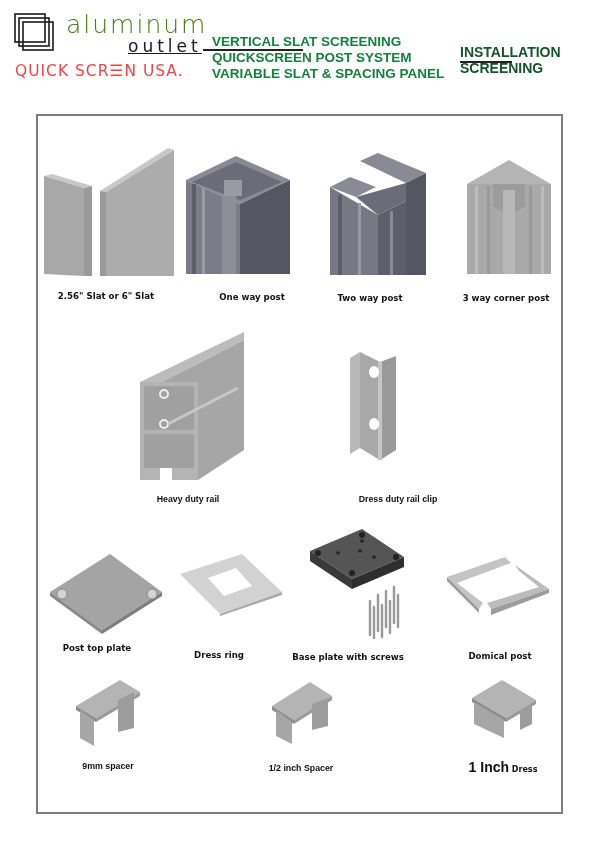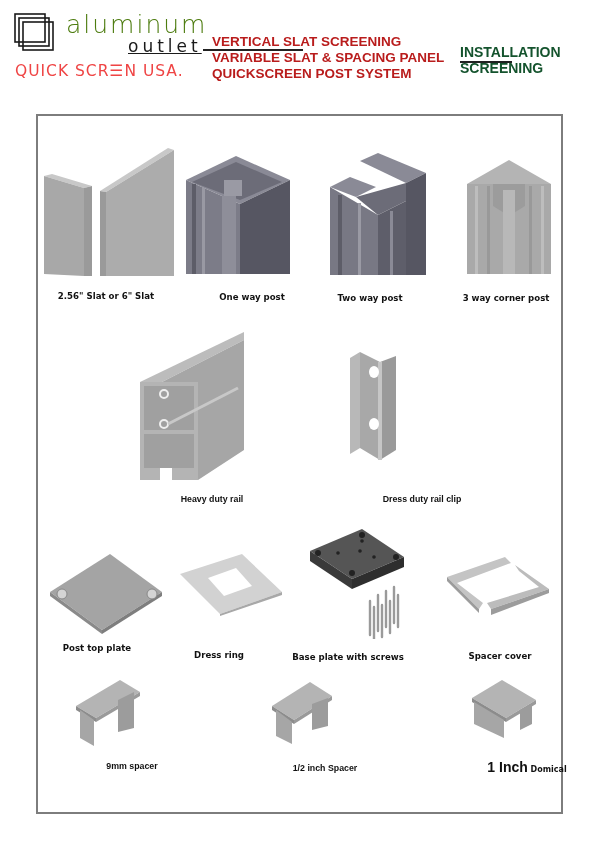--- a/index.html
+++ b/index.html
@@ -3,49 +3,49 @@
 <meta charset="utf-8">
 <style>
   html, body { margin: 0; padding: 0; background: #ffffff; }
   body { width: 600px; height: 852px; position: relative; overflow: hidden; font-family: "Liberation Sans", sans-serif; color: #111; }
   .abs { position: absolute; }
   
   .logo-mark { left: 14px; top: 13px; width: 44px; height: 40px; }
   .logo-word1 { left: 66px; top: 10px; font-family: "DejaVu Sans", sans-serif; font-size: 25px; letter-spacing: 2px; font-weight: 300; color: #4d7c0f; }
   .logo-word2 { left: 128px; top: 36px; font-family: "DejaVu Sans", sans-serif; font-size: 17px; letter-spacing: 4px; color: #1a1a1a; text-decoration: underline; }
   .logo-tag { left: 15px; top: 62px; font-family: "DejaVu Sans", sans-serif; font-size: 15.5px; letter-spacing: 1px; color: #ef4444; white-space: nowrap; }
-  .hdr-lines { left: 212px; top: 34px; font-weight: bold; font-size: 13.5px; line-height: 16px; color: #b91c1c; }
+  .hdr-lines { left: 212px; top: 34px; font-weight: bold; font-size: 13.5px; line-height: 16px; color: #15803d; }
   .hdr-lines div { white-space: nowrap; }
   .hdr-ul { left: 203px; top: 49px; width: 100px; height: 2px; background: #222; }
   .hdr-right { left: 460px; top: 44px; font-weight: bold; font-size: 14px; line-height: 16px; color: #14532d; }
   .hdr-ul2 { left: 460px; top: 61px; width: 52px; height: 2px; background: #222; }
   
   .frame { left: 36px; top: 114px; width: 527px; height: 700px; border: 2px solid #7d7d7d; box-sizing: border-box; }
   .cap { position: absolute; font-family: "DejaVu Sans", sans-serif; font-weight: bold; font-size: 8.6px; color: #111; white-space: nowrap; transform: translateX(-50%); }
-  .cap.arial { font-family: "Liberation Sans", sans-serif; font-size: 8.8px; margin-left: 24px; }
+  .cap.arial { font-family: "Liberation Sans", sans-serif; font-size: 8.8px; }
   .fig { position: absolute; }
 </style>
 </head>
 <body>
 
 <div class="abs logo-mark">
   <svg width="44" height="40" viewBox="0 0 44 40">
     <rect x="1" y="1" width="30" height="28" fill="none" stroke="#1a1a1a" stroke-width="1.6"></rect>
     <rect x="5" y="5" width="30" height="28" fill="none" stroke="#1a1a1a" stroke-width="1.6"></rect>
     <rect x="9" y="9" width="30" height="28" fill="none" stroke="#1a1a1a" stroke-width="1.6"></rect>
   </svg>
 </div>
 <div class="abs logo-word1">aluminum</div>
 <div class="abs logo-word2">outlet</div>
 <div class="abs logo-tag"><span>QUICK SCR</span><span>☰</span><span>N USA.</span></div>
 
 <div class="abs hdr-lines">
   <div>VERTICAL SLAT SCREENING</div>
+  <div>QUICKSCREEN POST SYSTEM</div>
   <div>VARIABLE SLAT &amp; SPACING PANEL</div>
-  <div>QUICKSCREEN POST SYSTEM</div>
 </div>
 <div class="abs hdr-ul"></div>
 <div class="abs hdr-right">
   <div>INSTALLATION</div>
   <div>SCREENING</div>
 </div>
 <div class="abs hdr-ul2"></div>
 
 <div class="abs frame"></div>
 
@@ -159,21 +159,21 @@
   </g>
 </svg>
 <div class="cap" style="left:348px;top:652px">Base plate with screws</div>
 
 <svg class="fig" style="left:445px;top:553px" width="106" height="66" viewBox="0 0 106 66">
   <polygon points="2,24 60,4 66,10 12,30 38,50 34,56" fill="#c4c4c4"></polygon>
   <polygon points="2,24 34,56 34,60 2,28" fill="#9c9c9c"></polygon>
   <polygon points="70,12 104,36 46,56 42,50 94,34 74,18" fill="#bcbcbc"></polygon>
   <polygon points="46,56 104,36 104,40 46,62" fill="#9c9c9c"></polygon>
 </svg>
-<div class="cap" style="left:500px;top:651px">Spacer cover</div>
+<div class="cap" style="left:500px;top:651px">Domical post</div>
 
 <svg class="fig" style="left:74px;top:678px" width="68" height="70" viewBox="0 0 68 70">
   <polygon points="2,28 46,2 66,14 22,40" fill="#b4b4b4"></polygon>
   <polygon points="2,28 22,40 22,44 2,32" fill="#8c8c8c"></polygon>
   <polygon points="22,40 66,14 66,18 22,44" fill="#9a9a9a"></polygon>
   <polygon points="6,32 20,42 20,68 6,60" fill="#a6a6a6"></polygon>
   <polygon points="44,22 60,14 60,50 44,54" fill="#9c9c9c"></polygon>
 </svg>
 <div class="cap arial" style="left:108px;top:761px">9mm spacer</div>
 
@@ -186,13 +186,13 @@
 </svg>
 <div class="cap arial" style="left:301px;top:763px">1/2 inch Spacer</div>
 
 <svg class="fig" style="left:470px;top:678px" width="68" height="62" viewBox="0 0 68 62">
   <polygon points="2,20 32,2 66,22 36,40" fill="#b4b4b4"></polygon>
   <polygon points="2,20 36,40 36,44 2,24" fill="#8c8c8c"></polygon>
   <polygon points="36,40 66,22 66,26 36,44" fill="#9a9a9a"></polygon>
   <polygon points="4,24 34,42 34,60 4,46" fill="#a6a6a6"></polygon>
   <polygon points="50,32 62,26 62,46 50,52" fill="#9c9c9c"></polygon>
 </svg>
-<div class="cap arial" style="left:503px;top:759px"><span style="font-size:14px">1 Inch</span><span style="font-family:'DejaVu Sans',sans-serif;font-size:8px"> Domical</span></div>
+<div class="cap arial" style="left:503px;top:759px"><span style="font-size:14px">1 Inch</span><span style="font-family:'DejaVu Sans',sans-serif;font-size:8px"> Dress</span></div>
 
 </body></html>

